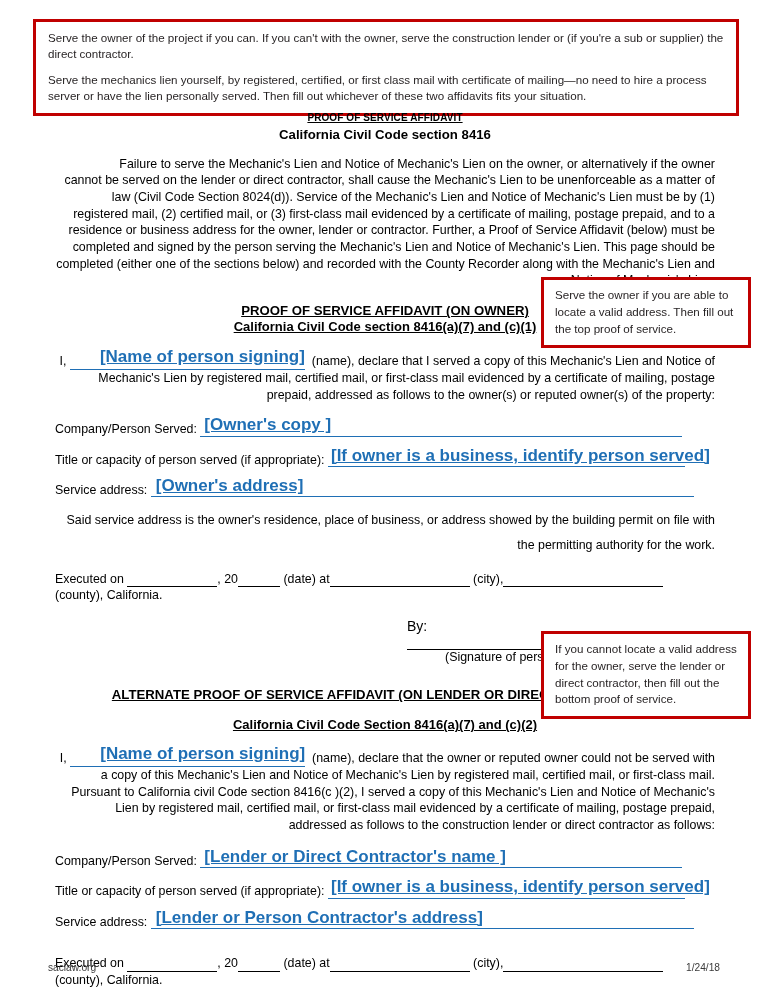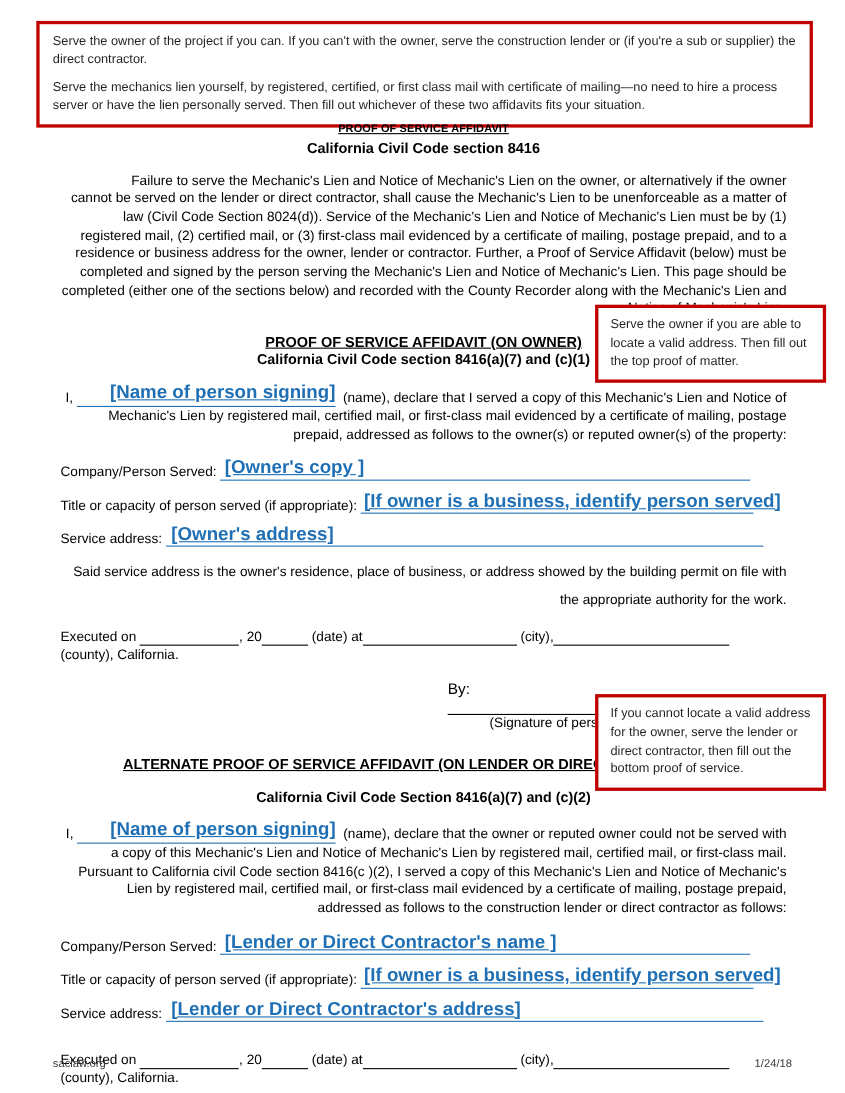--- a/index.html
+++ b/index.html
@@ -75,20 +75,21 @@
   }
   .sec-head .ul {
     font-size: 13.2px;
     font-weight: bold;
     text-decoration: underline;
   }
   .sec-head .code {
     font-size: 13.0px;
     font-weight: bold;
     margin-top: 1px;
+    text-decoration: underline;
   }
 
   
   .fill {
     color: #1f6fb5;
     font-weight: bold;
     font-size: 17px;
     text-decoration: underline;
     white-space: nowrap;
   }
@@ -193,21 +194,21 @@
       <p class="field-row" style="margin-bottom:9px;">
         <span>Title or capacity of person served (if appropriate):</span>
         <span class="rule" style="width:357px; padding-left:3px; box-sizing:border-box;"><span class="fill">[If owner is a business, identify person served]</span></span>
       </p>
       <p class="field-row" style="margin-bottom:0;">
         <span>Service address:</span>
         <span class="rule" style="width:543px; padding-left:5px; box-sizing:border-box;"><span class="fill">[Owner's address]</span></span>
       </p>
     </div>
 
-    <p class="body-para" style="margin-top:11px; line-height:1.95;">Said service address is the owner's residence, place of business, or address showed by the building permit on file with the appropriate authority for the work.</p>
+    <p class="body-para" style="margin-top:11px; line-height:1.95;">Said service address is the owner's residence, place of business, or address showed by the building permit on file with the permitting authority for the work.</p>
 
     <p class="field-row" style="margin-top:14px; line-height:1.33; white-space:normal;">
       <span>Executed on</span>
       <span class="blank" style="width:90px;"></span><span>, 20</span><span class="blank" style="width:42px;"></span>
       <span>(date) at</span><span class="blank" style="width:140px;"></span>
       <span>(city),</span><span class="blank" style="width:160px;"></span><br>
       <span>(county), California.</span>
     </p>
 
     <div class="sig-wrap">
@@ -229,41 +230,41 @@
       <p class="field-row" style="margin-bottom:9px;">
         <span>Company/Person Served:</span>
         <span class="rule" style="width:482px; padding-left:4px; box-sizing:border-box;"><span class="fill">[Lender or Direct Contractor's name ]</span></span>
       </p>
       <p class="field-row" style="margin-bottom:9px;">
         <span>Title or capacity of person served (if appropriate):</span>
         <span class="rule" style="width:357px; padding-left:3px; box-sizing:border-box;"><span class="fill">[If owner is a business, identify person served]</span></span>
       </p>
       <p class="field-row" style="margin-bottom:0;">
         <span>Service address:</span>
-        <span class="rule" style="width:543px; padding-left:5px; box-sizing:border-box;"><span class="fill">[Lender or Direct Contractor's address]</span></span>
+        <span class="rule" style="width:543px; padding-left:5px; box-sizing:border-box;"><span class="fill">[Lender or Person Contractor's address]</span></span>
       </p>
     </div>
 
     <p class="field-row" style="margin-top:26px; line-height:1.33; white-space:normal;">
       <span>Executed on</span>
       <span class="blank" style="width:90px;"></span><span>, 20</span><span class="blank" style="width:42px;"></span>
       <span>(date) at</span><span class="blank" style="width:140px;"></span>
       <span>(city),</span><span class="blank" style="width:160px;"></span><br>
       <span>(county), California.</span>
     </p>
 
     <div class="sig-wrap" style="margin-top:18px;">
       <span>By:</span>
       <span class="sig-line"></span>
     </div>
     <div class="sig-cap">(Signature of person making service)</div>
 
   </div>
 
-  <div class="callout" id="callout-top">Serve the owner if you are able to locate a valid address. Then fill out the top proof of matter.</div>
+  <div class="callout" id="callout-top">Serve the owner if you are able to locate a valid address. Then fill out the top proof of service.</div>
 
   <div class="callout" id="callout-bottom">If you cannot locate a valid address for the owner, serve the lender or direct contractor, then fill out the bottom proof of service.</div>
 
   <div class="footer">
     <span class="left">saclaw.org</span>
     <span class="right">1/24/18</span>
   </div>
 
 </div>
 

